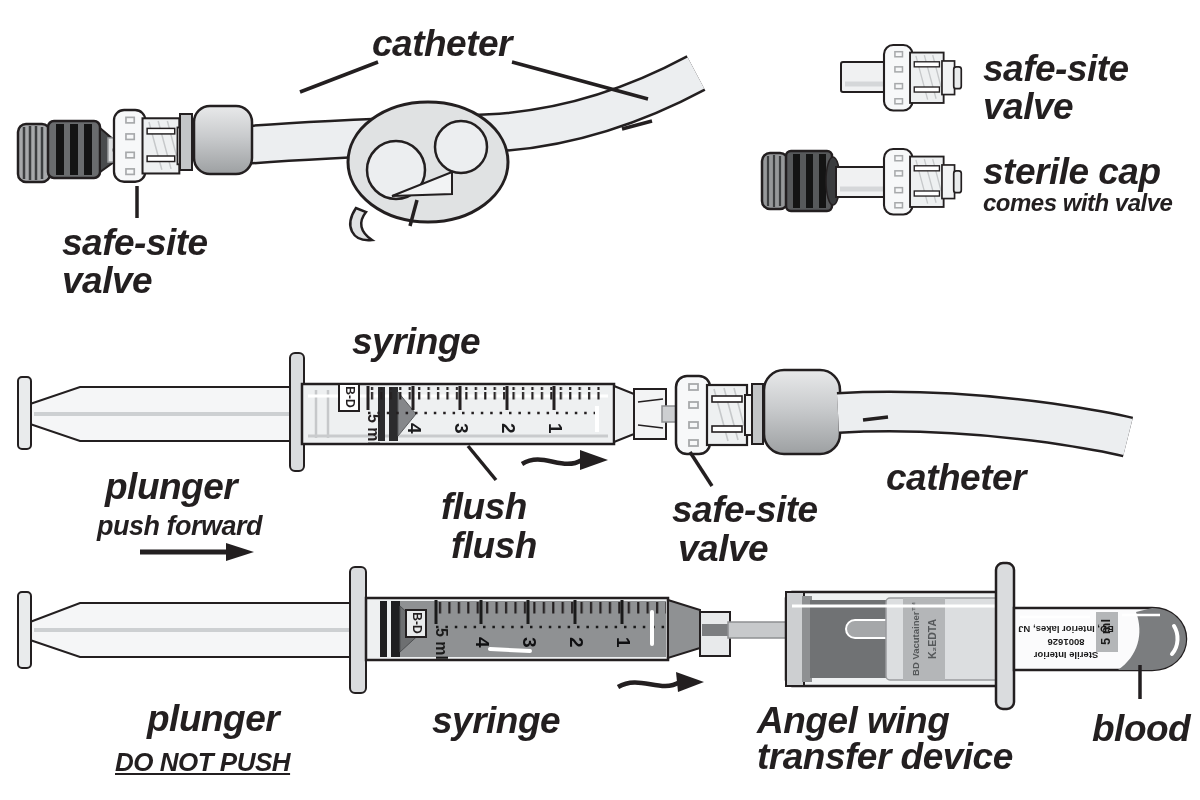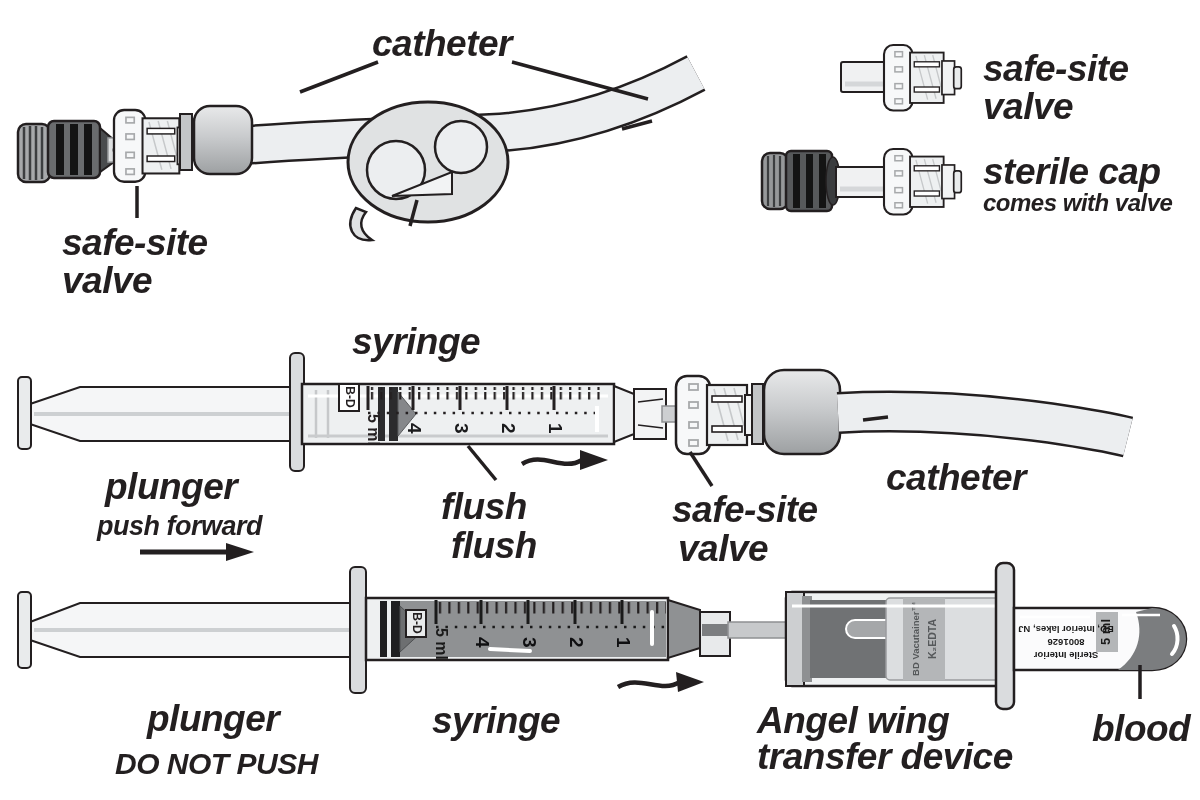--- a/index.html
+++ b/index.html
@@ -4,21 +4,21 @@
 <style>
   html,body{margin:0;padding:0;background:#fff;}
   #stage{position:relative;width:1200px;height:800px;background:#fff;overflow:hidden;
          font-family:"Liberation Sans",sans-serif;color:#231f20;}
   #art{position:absolute;left:0;top:0;}
   .lbl{position:absolute;font-weight:bold;font-style:italic;color:#231f20;line-height:1;
        white-space:nowrap;letter-spacing:-0.5px;}
   .big{font-size:37px;}
   .sub{font-size:27px;}
   .sub2{font-size:24px;}
-  .caps{font-size:30px;}
+  .caps{font-size:26px;text-decoration:underline;}
   .tube-label{position:absolute;left:1016px;top:623px;width:100px;transform:rotate(180deg);
       font-size:9.5px;font-weight:bold;line-height:1.35;text-align:center;color:#1a1a1a;
       font-style:normal;letter-spacing:0;}
 </style>
 </head>
 <body>
 
 <div id="stage">
 
 <svg id="art" width="1200" height="800" viewBox="0 0 1200 800">

